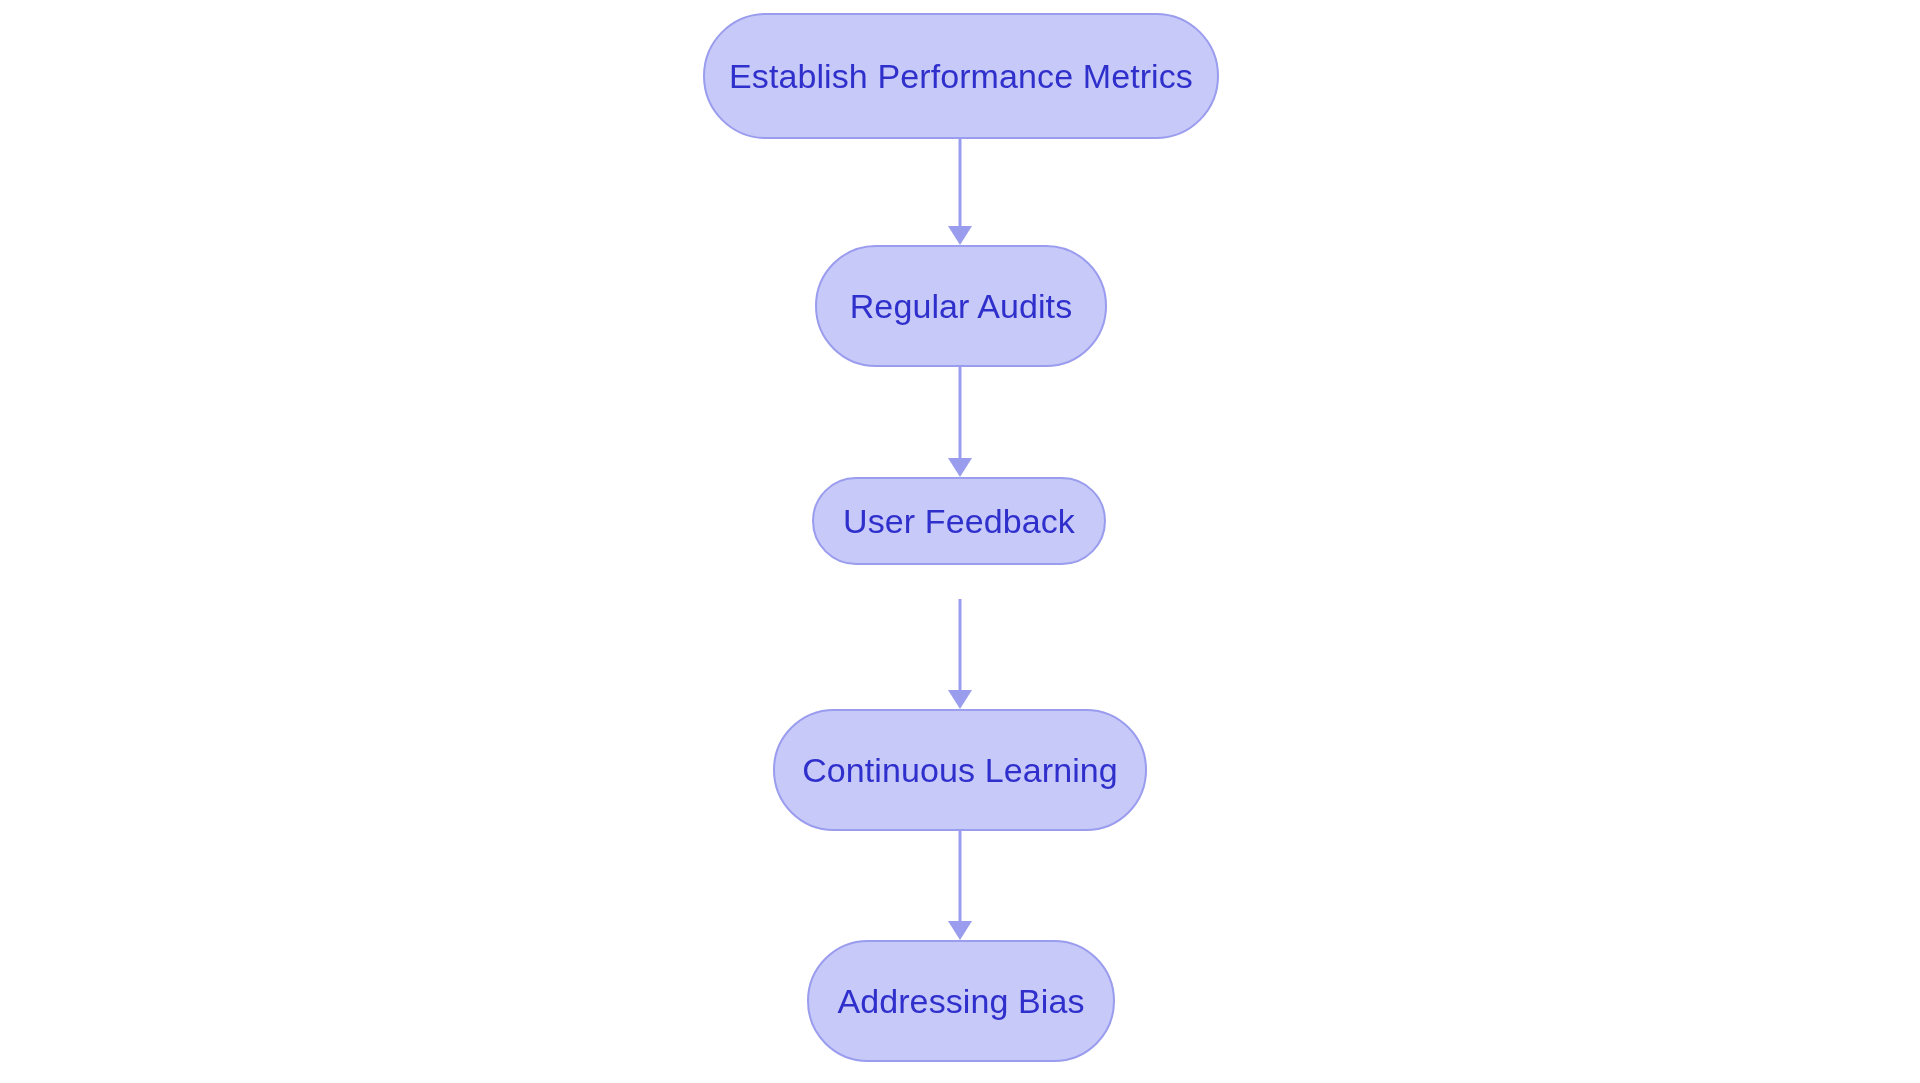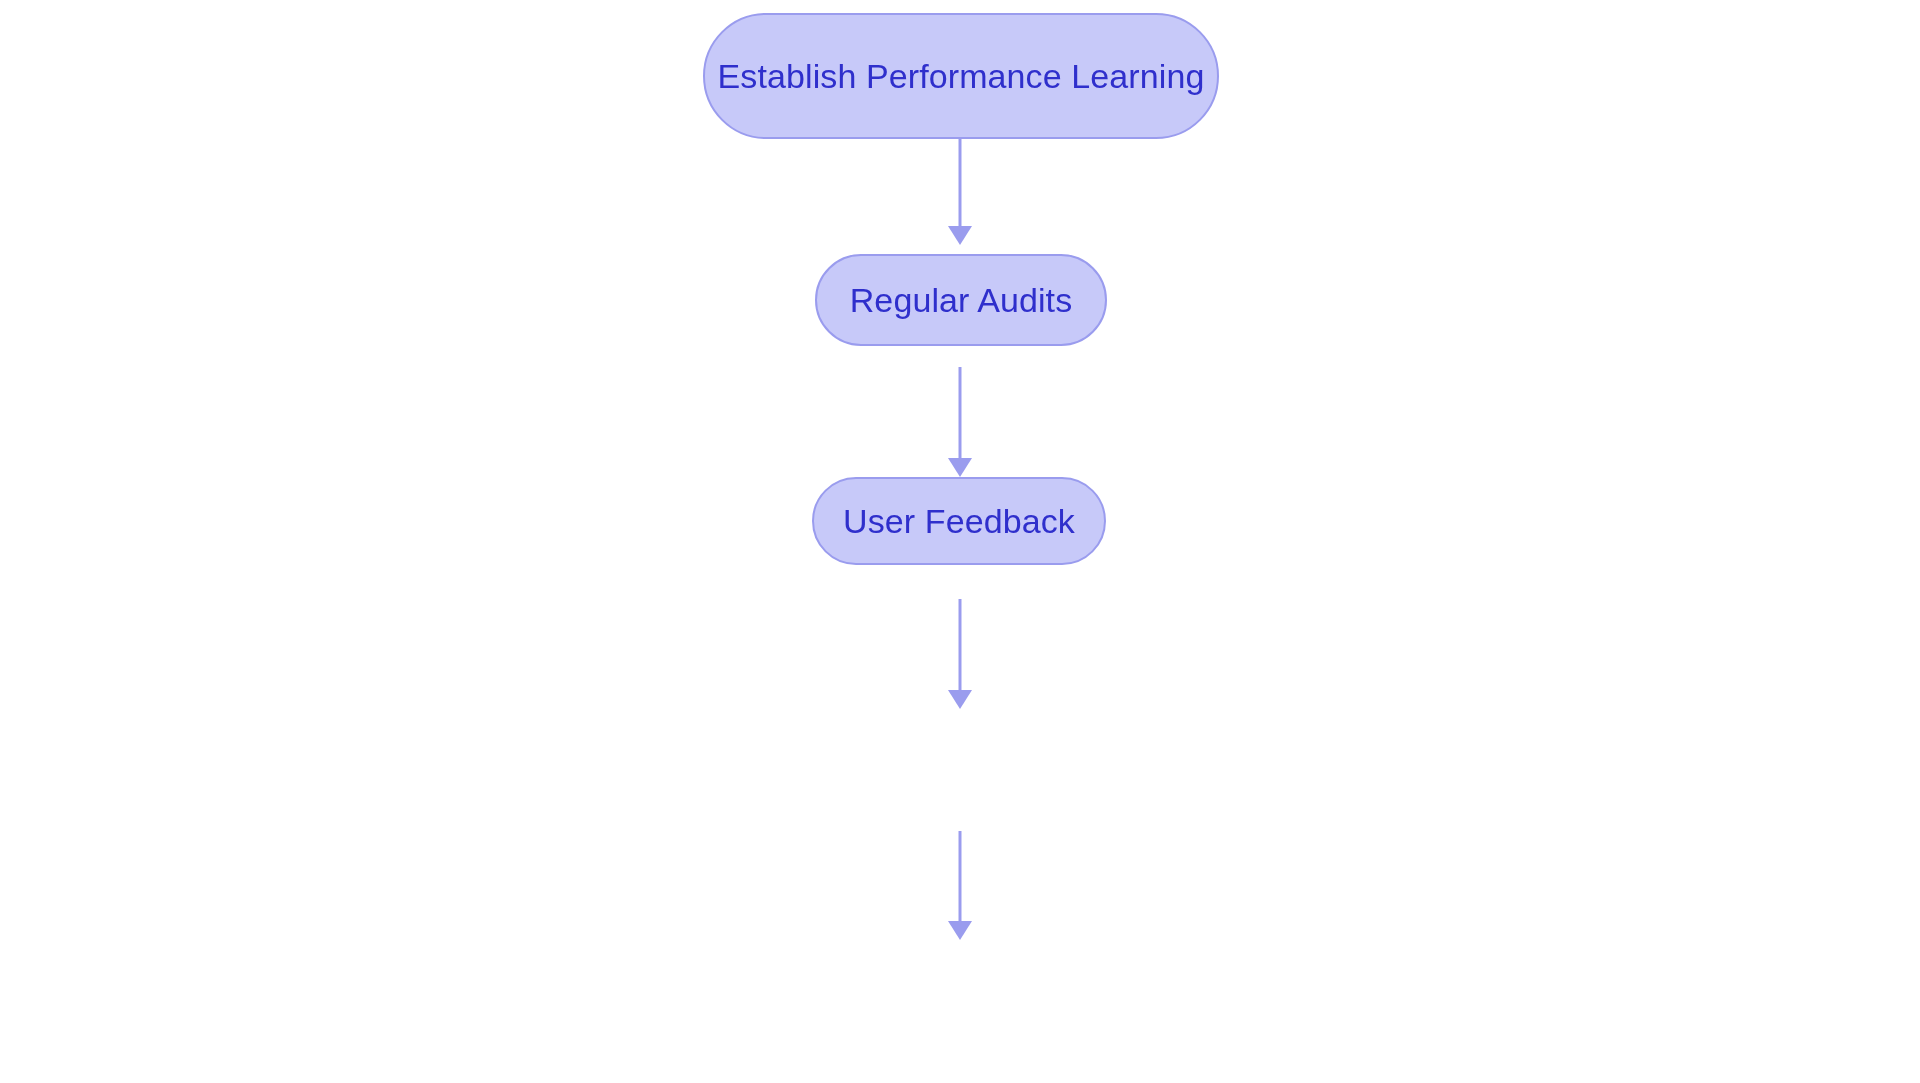--- a/index.html
+++ b/index.html
@@ -39,21 +39,21 @@
     white-space: nowrap;
     user-select: none;
   }
 
   .node-label {
     pointer-events: none;
   }
 
   
   #node-0 { left: 703px;  top: 13px;   width: 516px; height: 126px; }
-  #node-1 { left: 815px;  top: 254px;  width: 292px; height: 92px; justify-content: center; }
+  #node-1 { left: 815px;  top: 245px;  width: 292px; height: 122px; justify-content: center; }
   #node-2 { left: 812px;  top: 477px;  width: 294px; height: 88px; }
   #node-3 { left: 773px;  top: 709px;  width: 374px; height: 122px; }
   #node-4 { left: 807px;  top: 940px;  width: 308px; height: 122px; }
 
   .flow-connector {
     position: absolute;
     left: 0;
     top: 0;
     width: 1920px;
     height: 1083px;
@@ -91,26 +91,32 @@
       <polygon class="edge-head" points="948,690 972,690 960,709"></polygon>
     </g>
 
     <g>
       <line class="edge-line" x1="960" y1="831" x2="960" y2="921"></line>
       <polygon class="edge-head" points="948,921 972,921 960,940"></polygon>
     </g>
   </svg>
 
   <div class="flow-node" id="node-0">
-    <span class="node-label">Establish Performance Learning</span>
+    <span class="node-label">Establish Performance Metrics</span>
   </div>
 
   <div class="flow-node" id="node-1">
     <span class="node-label">Regular Audits</span>
   </div>
 
   <div class="flow-node" id="node-2">
     <span class="node-label">User Feedback</span>
   </div>
 
+  <div class="flow-node" id="node-3">
+    <span class="node-label">Continuous Learning</span>
+  </div>
 
+  <div class="flow-node" id="node-4">
+    <span class="node-label">Addressing Bias</span>
+  </div>
 
 </div>
 
 </body></html>

